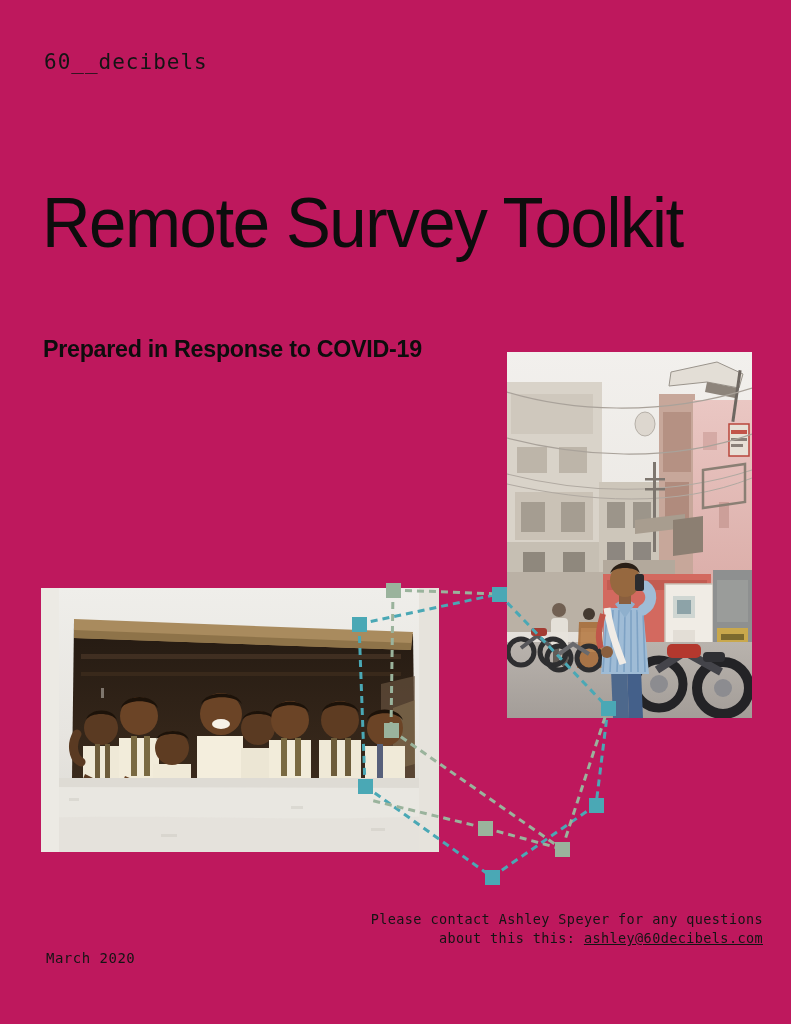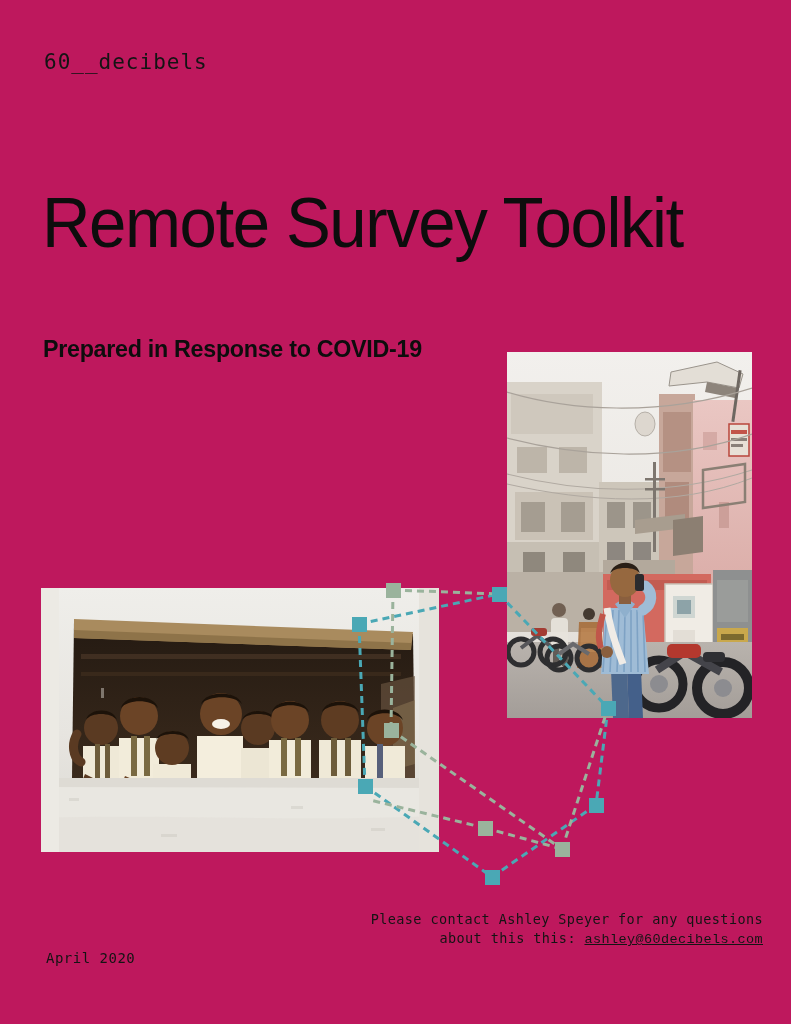--- a/index.html
+++ b/index.html
@@ -114,21 +114,20 @@
     font-family: "DejaVu Sans Mono", "Liberation Mono", monospace;
     font-size: 13.5px;
     line-height: 19px;
     letter-spacing: 0.4px;
     color: #141414;
   }
   #contact .line { display: block; white-space: pre; }
   #contact-email {
     text-decoration: underline;
     color: #141414;
-    font-family: Liberation Mono, monospace;
   }
 </style>
 </head>
 <body>
 
 <div id="page">
 
   <div id="logo">60__decibels</div>
 
   <div id="title">Remote Survey Toolkit</div>
@@ -425,20 +424,20 @@
       <rect x="384" y="723" width="15" height="15" fill="#9ab39c"></rect>
       <rect x="358" y="779" width="15" height="15" fill="#4aa8b5"></rect>
       <rect x="601" y="701" width="15" height="15" fill="#4aa8b5"></rect>
       <rect x="478" y="821" width="15" height="15" fill="#9ab39c"></rect>
       <rect x="485" y="870" width="15" height="15" fill="#4aa8b5"></rect>
       <rect x="555" y="842" width="15" height="15" fill="#9ab39c"></rect>
       <rect x="589" y="798" width="15" height="15" fill="#4aa8b5"></rect>
     </g>
   </svg>
 
-  <div id="date">April 2020</div>
+  <div id="date">March 2020</div>
 
   <div id="contact">
     <span class="line">Please contact Ashley Speyer for any questions</span>
     <span class="line"><span>about this this: </span><a id="contact-email" href="#">ashley@60decibels.com</a></span>
   </div>
 
 </div>
 
 </body></html>

